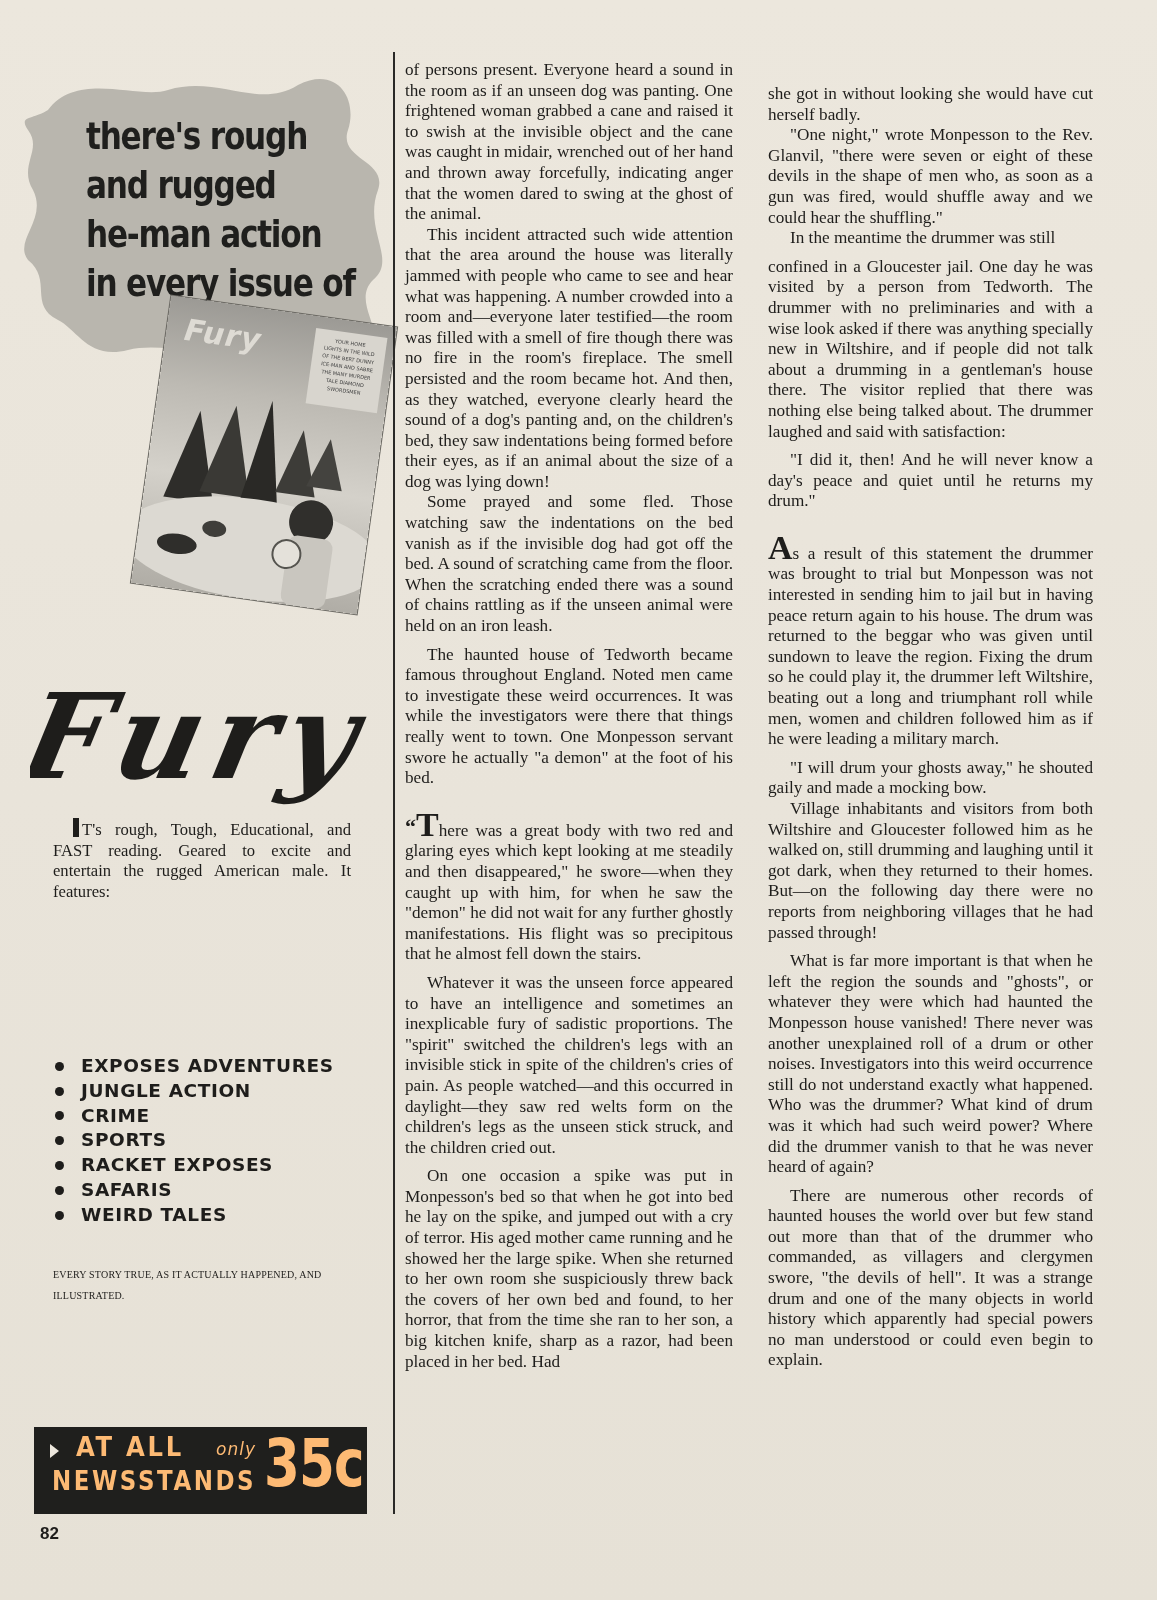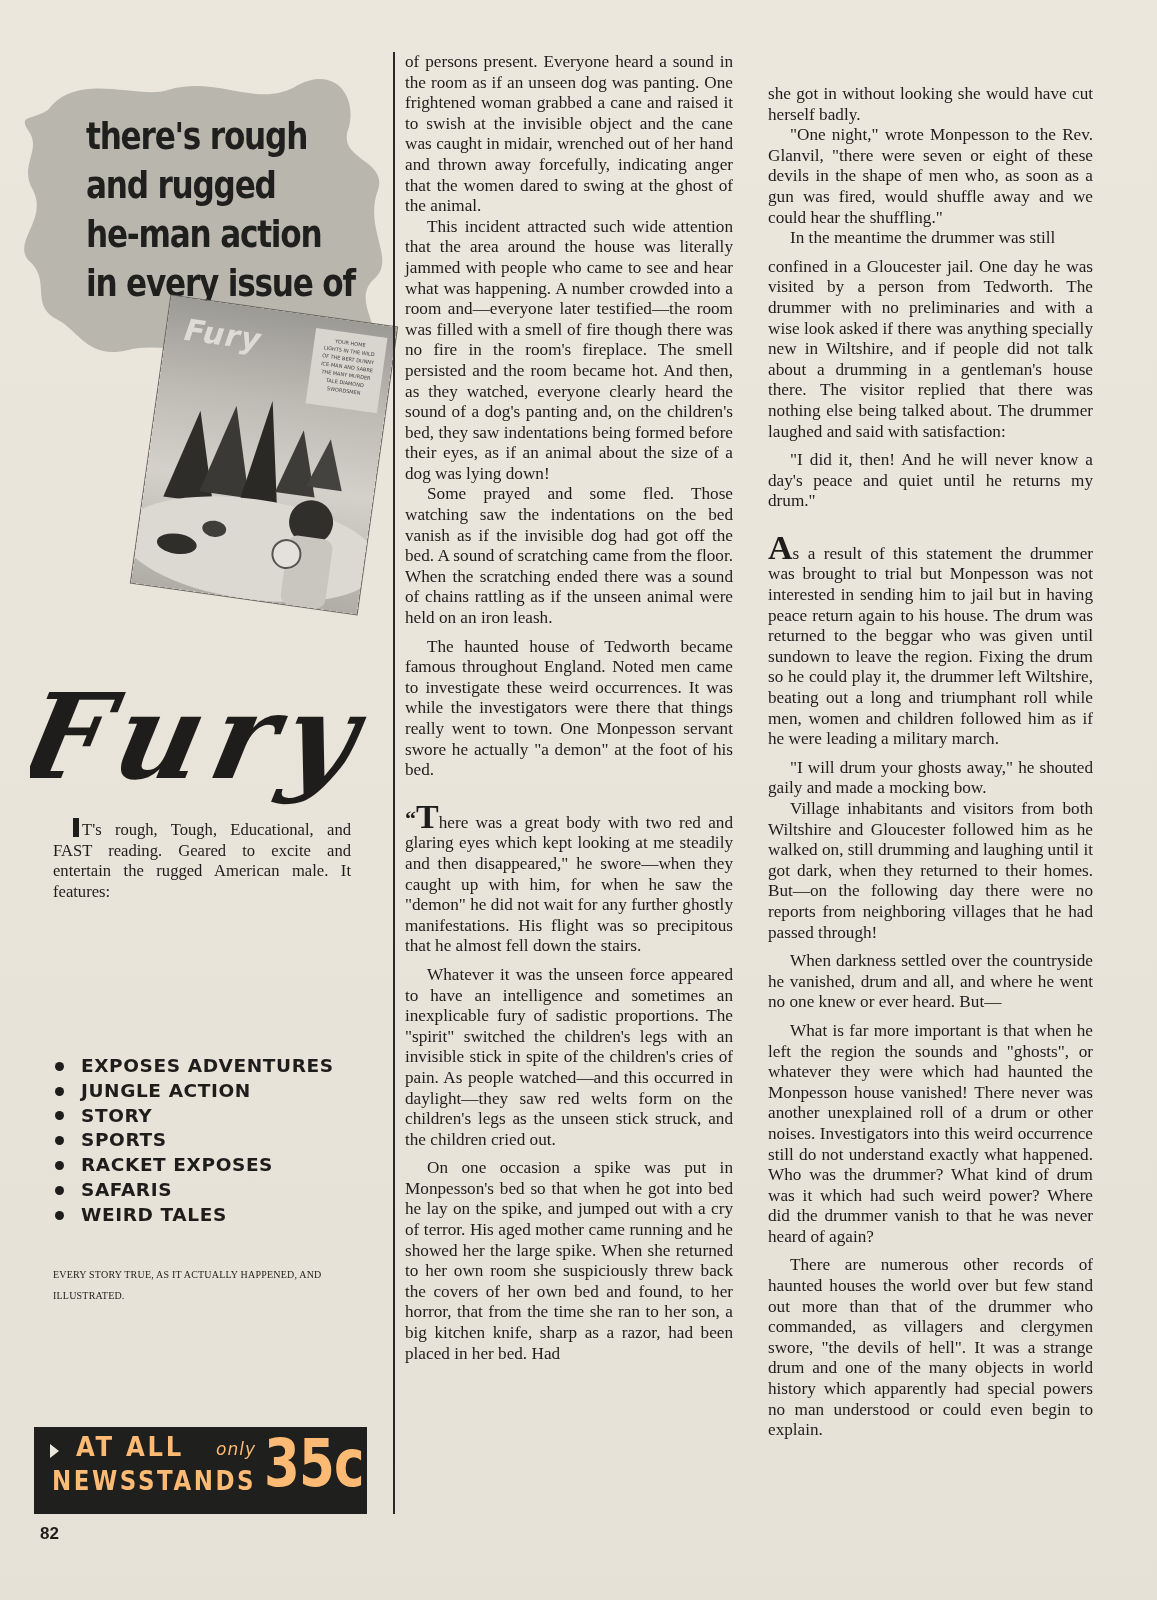--- a/index.html
+++ b/index.html
@@ -64,21 +64,21 @@
   .banner .price { position: absolute; left: 230px; top: -2px; font-family: "DejaVu Sans", sans-serif; font-weight: bold; font-size: 66px; letter-spacing: -1px; transform: scaleX(0.78); transform-origin: left; }
   .page-num { position: absolute; left: 40px; top: 1524px; font-family: "Liberation Sans", sans-serif; font-weight: bold; font-size: 17px; }
 
   
   .rule { position: absolute; left: 393px; top: 52px; width: 2px; height: 1462px; background: #2a2927; }
   .col { position: absolute; font-size: 17.2px; line-height: 20.6px; text-align: justify; }
   .col p { margin: 0; text-indent: 22px; }
   .col p.noindent { text-indent: 0; }
   .col p.gap { margin-top: 8px; }
   .col p.biggap { margin-top: 26px; }
-  .col-mid { left: 405px; top: 52px; width: 328px; }
+  .col-mid { left: 405px; top: 60px; width: 328px; }
   .col-right { left: 768px; top: 52px; width: 325px; margin-top: 32px; }
   .dropT { font-size: 34px; line-height: 20px; font-weight: bold; }
   .quote-mark { font-size: 22px; font-weight: bold; vertical-align: 2px; }
 </style>
 </head>
 <body>
 
 <div class="page">
 
   <div class="ad">
@@ -130,21 +130,21 @@
       <li>
           <span class="bullet"></span>
           <span>EXPOSES ADVENTURES</span>
         </li>
       <li>
           <span class="bullet"></span>
           <span>JUNGLE ACTION</span>
         </li>
       <li>
           <span class="bullet"></span>
-          <span>STORY</span>
+          <span>CRIME</span>
         </li>
       <li>
           <span class="bullet"></span>
           <span>SPORTS</span>
         </li>
       <li>
           <span class="bullet"></span>
           <span>RACKET EXPOSES</span>
         </li>
       <li>
@@ -185,17 +185,16 @@
 
   <div class="col col-right">
     <p class="noindent">she got in without looking she would have cut herself badly.</p>
     <p>"One night," wrote Monpesson to the Rev. Glanvil, "there were seven or eight of these devils in the shape of men who, as soon as a gun was fired, would shuffle away and we could hear the shuffling."</p>
     <p>In the meantime the drummer was still</p>
     <p class="noindent gap">confined in a Gloucester jail. One day he was visited by a person from Tedworth. The drummer with no preliminaries and with a wise look asked if there was anything specially new in Wiltshire, and if people did not talk about a drumming in a gentleman's house there. The visitor replied that there was nothing else being talked about. The drummer laughed and said with satisfaction:</p>
     <p class="gap">"I did it, then! And he will never know a day's peace and quiet until he returns my drum."</p>
     <p class="biggap noindent"><span class="dropT">A</span><span>s a result of this statement the drummer was brought to trial but Monpesson was not interested in sending him to jail but in having peace return again to his house. The drum was returned to the beggar who was given until sundown to leave the region. Fixing the drum so he could play it, the drummer left Wiltshire, beating out a long and triumphant roll while men, women and children followed him as if he were leading a military march.</span></p>
     <p class="gap">"I will drum your ghosts away," he shouted gaily and made a mocking bow.</p>
     <p>Village inhabitants and visitors from both Wiltshire and Gloucester followed him as he walked on, still drumming and laughing until it got dark, when they returned to their homes. But—on the following day there were no reports from neighboring villages that he had passed through!</p>
-    <p class="gap">When darkness settled over the countryside he vanished, drum and all, and where he went no one knew or ever heard. But—</p>
     <p class="gap">What is far more important is that when he left the region the sounds and "ghosts", or whatever they were which had haunted the Monpesson house vanished! There never was another unexplained roll of a drum or other noises. Investigators into this weird occurrence still do not understand exactly what happened. Who was the drummer? What kind of drum was it which had such weird power? Where did the drummer vanish to that he was never heard of again?</p>
     <p class="gap">There are numerous other records of haunted houses the world over but few stand out more than that of the drummer who commanded, as villagers and clergymen swore, "the devils of hell". It was a strange drum and one of the many objects in world history which apparently had special powers no man understood or could even begin to explain.</p>
   </div>
 </div>
 
 </body></html>

